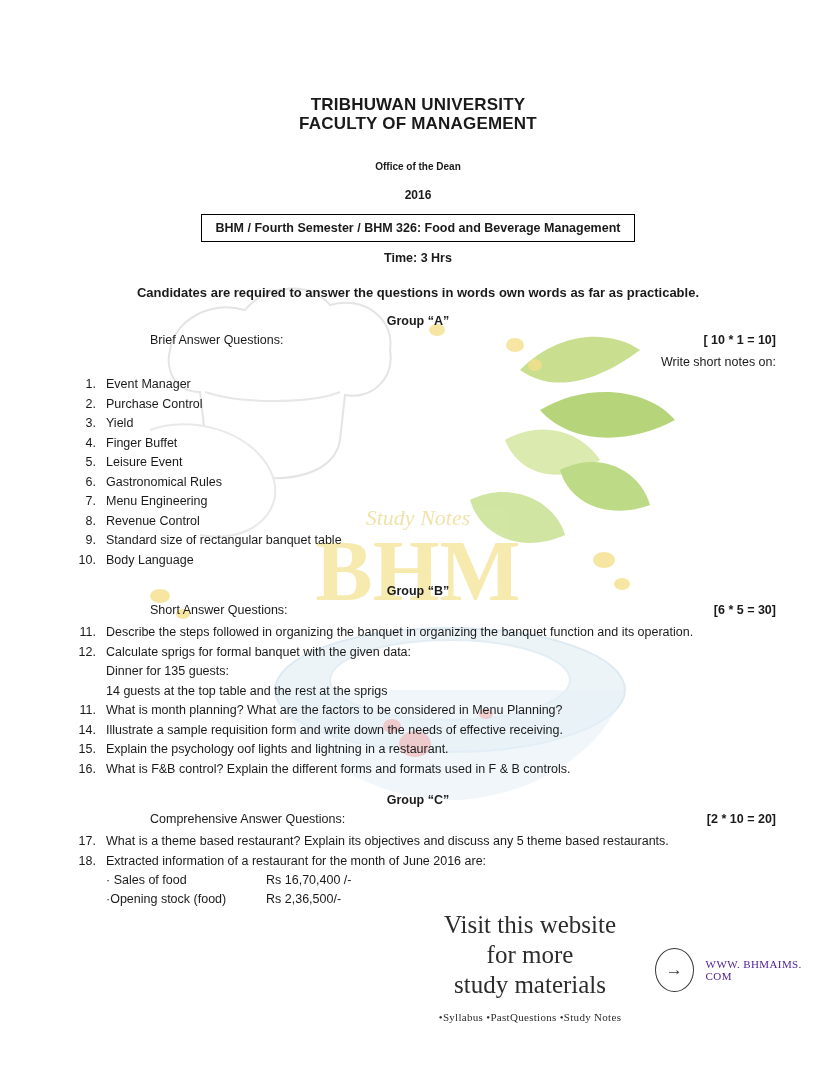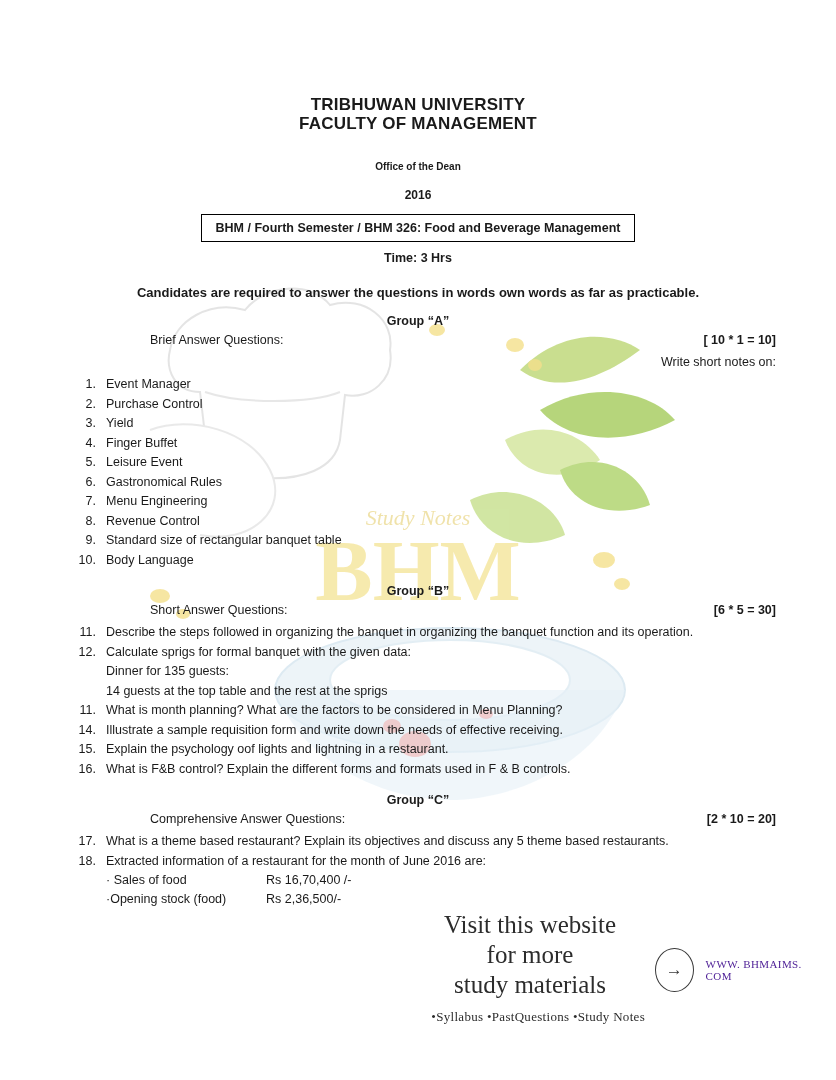--- a/index.html
+++ b/index.html
@@ -148,21 +148,21 @@
   }
   .promo-text {
     font-family: "Liberation Serif", serif;
     text-align: center;
     width: 230px;
     line-height: 30px;
   }
   .promo-l1 { font-size: 25px; }
   .promo-l2 { font-size: 25px; }
   .promo-l3 { font-size: 25px; }
-  .promo-l4 { font-size: 13px; margin-top: 2px; letter-spacing: .3px; text-align: right; }
+  .promo-l4 { font-size: 11px; margin-top: 2px; letter-spacing: .3px; }
   .promo-right {
     position: absolute;
     left: 240px;
     top: 38px;
     display: flex;
     align-items: center;
     gap: 12px;
   }
   .arrow-circle {
     width: 42px; height: 42px;

